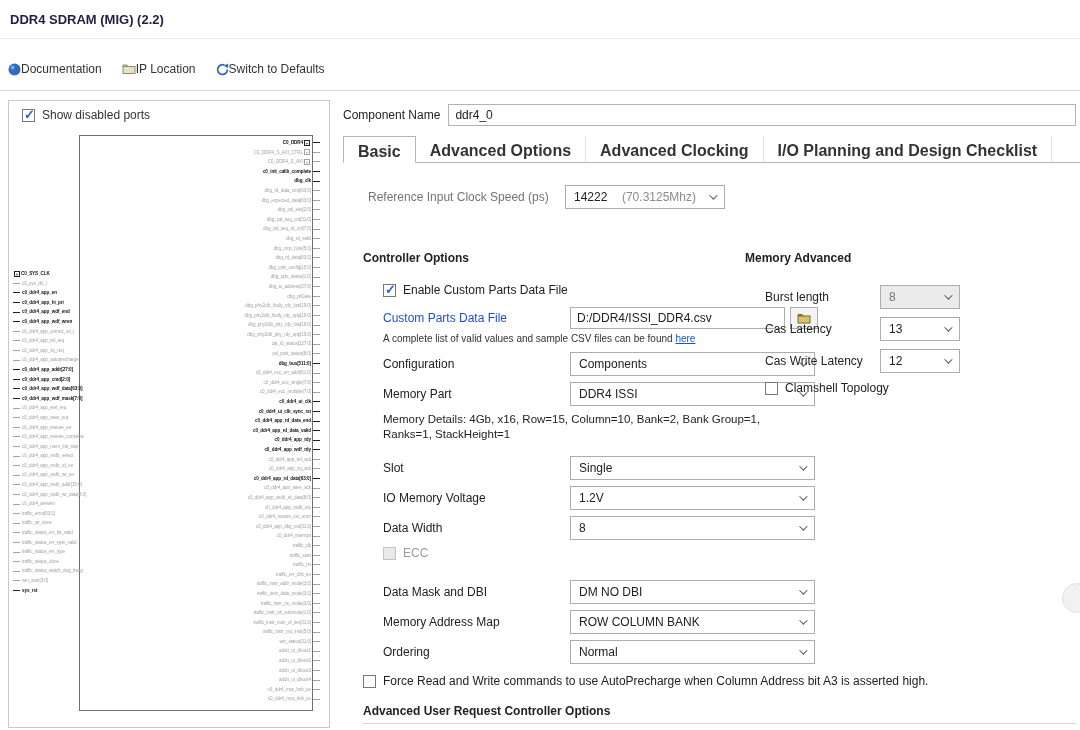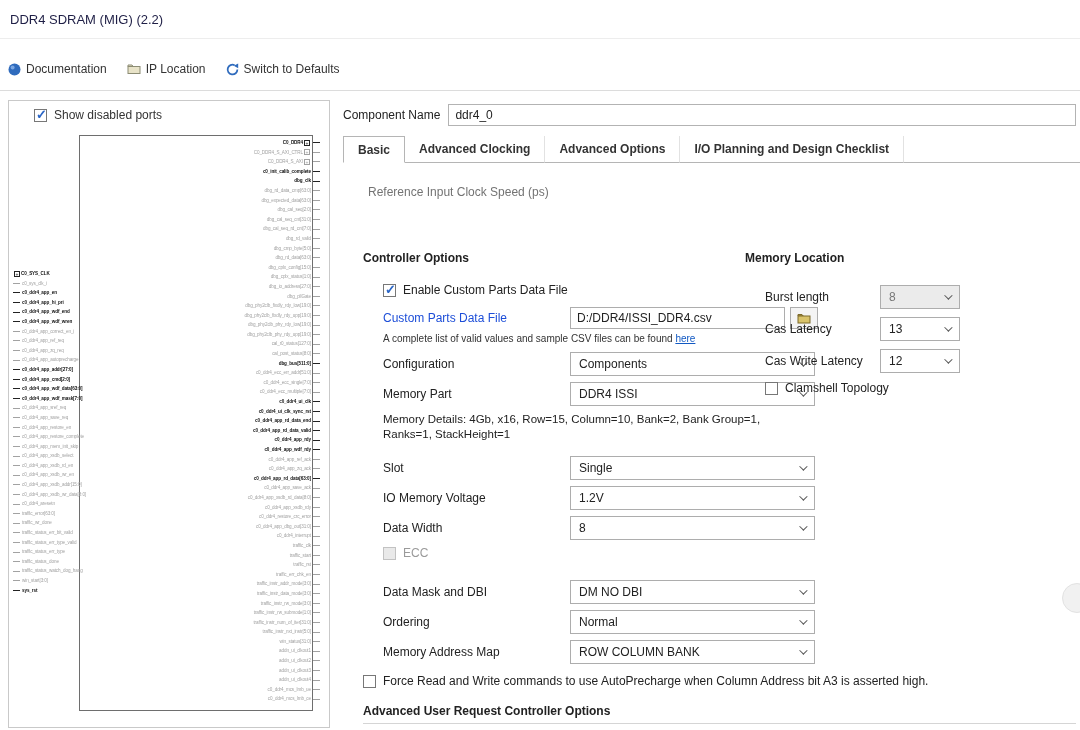--- a/index.html
+++ b/index.html
@@ -3,52 +3,52 @@
 <meta charset="utf-8">
 <style>
   * { box-sizing: border-box; margin: 0; padding: 0; }
   html,body { width:1080px; height:730px; }
   body {
     font-family: "Liberation Sans", sans-serif;
     font-size: 12px; color:#333; background:#fff;
     position: relative; overflow: hidden;
   }
   
-  .titlebar { position:absolute; left:10px; top:12px; font-size:13px; font-weight:normal; color:#1f1f46; }
+  .titlebar { position:absolute; left:10px; top:12px; font-size:13px; font-weight:bold; color:#1f1f46; }
   .header-line { position:absolute; left:0; right:0; top:38px; border-top:1px solid #ededed; }
   .toolbar { position:absolute; left:8px; top:62px; display:flex; gap:20px; align-items:center; color:#333; }
-  .tool { display:flex; align-items:center; gap:5px; cursor:pointer; }
+  .tool { display:flex; align-items:center; cursor:pointer; }
   .toolbar-line { position:absolute; left:0; right:0; top:90px; border-top:1px solid #dcdcdc; }
   
   .left-panel { position:absolute; left:8px; top:100px; width:322px; bottom:2px; border:1px solid #c9c9c9; background:#fff; }
   .cbx-inline { display:flex; align-items:center; gap:7px; }
   .cb { width:13px; height:13px; border:1px solid #777; background:#fff; position:relative; flex:none; display:inline-block; }
   .cb.checked::after { content:"\2713"; position:absolute; left:1px; top:-3px; font-size:13px; font-weight:bold; color:#2b66c6; }
   .cb.disabled { background:#e9e9e9; border-color:#c2c2c2; }
-  .show-ports-row { position:absolute; left:25px; top:7px; }
+  .show-ports-row { position:absolute; left:13px; top:7px; }
   .symbol-area { position:absolute; left:0; top:28px; right:0; bottom:0; }
   .block-rect { position:absolute; left:70px; top:6px; width:234px; height:576px; border:1px solid #6e6e6e; background:#fff; }
   .ports-right { position:absolute; left:0; right:0; top:2px; }
   .ports-left  { position:absolute; right:calc(100% + 1px); width:66px; top:133px; }
   .port { display:flex; align-items:center; height:9.6px; font-size:4.6px; line-height:9.6px; letter-spacing:-0.1px; color:#222; white-space:nowrap; }
   .port.dim { color:#a2a2a2; }
   .port.bold .pname { font-weight:bold; color:#111; }
   .port .stub { display:inline-block; width:7px; height:1px; background:currentColor; flex:none; }
   .port.l .stub { margin-right:2px; }
   .port.r { justify-content:flex-end; padding-right:3px; }
   .port.r .stub { margin-left:2px; margin-right:-11px; }
   .ibox { display:none; width:6px; height:6px; border:1px solid currentColor; font-size:5px; line-height:4px; align-items:center; justify-content:center; margin:0 1px; flex:none; }
   .ibox::before { content:"+"; }
   .port.iface .ibox { display:flex; }
   
   .compname { position:absolute; left:343px; top:104px; right:4px; display:flex; align-items:center; gap:8px; }
   .compname .lbl { flex:none; color:#222; }
   .compname input { flex:1; height:22px; border:1px solid #b3b3b3; padding:0 6px; font-size:12px; font-family:inherit; color:#222; background:#fff; }
   .tabs { position:absolute; left:343px; top:136px; right:0; display:flex; align-items:stretch; height:27px; }
-  .tab { padding:6px 14px 0 14px; font-weight:bold; font-size:12px; color:#333; background:#fff; border-bottom:1px solid #b5b5b5; border-right:1px solid #e2e2e2; cursor:pointer; white-space:nowrap; }
+  .tab { padding:6px 14px 0 14px; font-weight:bold; font-size:16px; color:#333; background:#fff; border-bottom:1px solid #b5b5b5; border-right:1px solid #e2e2e2; cursor:pointer; white-space:nowrap; }
   .tab.selected { border:1px solid #b5b5b5; border-bottom-color:#fff; }
   .tabs::after { content:""; flex:1; border-bottom:1px solid #b5b5b5; }
   .content { position:absolute; left:340px; top:163px; right:0; bottom:0; background:#fff; }
   .ref-row { position:absolute; left:28px; top:22px; display:flex; align-items:center; }
   .ref-row .lbl { width:197px; flex:none; color:#737373; }
   .dd { width:245px; height:24px; border:1px solid #adadad; display:flex; align-items:center; background:#fff; cursor:pointer; }
   .dd-val { flex:1; padding:0 8px; font-size:12px; color:#222; white-space:nowrap; overflow:hidden; }
   .dd-hint { color:#8a8a8a; padding-right:4px; white-space:nowrap; }
   .chev-box { width:24px; height:100%; display:flex; align-items:center; justify-content:center; flex:none; }
   .chev { width:6px; height:6px; border-right:1.6px solid #555; border-bottom:1.6px solid #555; transform:rotate(45deg) translateY(-2px); }
@@ -695,36 +695,43 @@
   <input type="text" value="ddr4_0" style="">
 </div>
 
 <div class="tabs">
 
     <div class="tab selected">
       <span>Basic</span>
     </div>
 
     <div class="tab">
+      <span>Advanced Options</span>
+    </div>
+
+    <div class="tab">
       <span>Advanced Clocking</span>
-    </div>
-
-    <div class="tab">
-      <span>Advanced Options</span>
     </div>
 
     <div class="tab">
       <span>I/O Planning and Design Checklist</span>
     </div>
   </div>
 
 <div class="content">
 
   <div class="ref-row">
     <span class="lbl">Reference Input Clock Speed (ps)</span>
+    <div class="dd ref">
+      <span class="dd-val">14222</span>
+      <span class="dd-hint">(70.3125Mhz)</span>
+      <span class="chev-box">
+          <span class="chev"></span>
+        </span>
+    </div>
   </div>
 
   <div class="controller">
     <div class="section-title">Controller Options</div>
 
     <label class="cbx-row">
       <span class="cb checked"></span>
       <span>Enable Custom Parts Data File</span>
     </label>
 
@@ -812,52 +819,52 @@
           <span class="dd-lbl">Data Mask and DBI</span>
           <div class="dd">
             <span class="dd-val">DM NO DBI</span>
             <span class="chev-box">
               <span class="chev"></span>
             </span>
           </div>
         </div>
 
         <div class="dd-row">
+          <span class="dd-lbl">Memory Address Map</span>
+          <div class="dd">
+            <span class="dd-val">ROW COLUMN BANK</span>
+            <span class="chev-box">
+              <span class="chev"></span>
+            </span>
+          </div>
+        </div>
+
+        <div class="dd-row">
           <span class="dd-lbl">Ordering</span>
           <div class="dd">
             <span class="dd-val">Normal</span>
-            <span class="chev-box">
-              <span class="chev"></span>
-            </span>
-          </div>
-        </div>
-
-        <div class="dd-row">
-          <span class="dd-lbl">Memory Address Map</span>
-          <div class="dd">
-            <span class="dd-val">ROW COLUMN BANK</span>
             <span class="chev-box">
               <span class="chev"></span>
             </span>
           </div>
         </div>
       </div>
 
     <label class="cbx-row no-indent force-row">
       <span class="cb"></span>
       <span>Force Read and Write commands to use AutoPrecharge when Column Address bit A3 is asserted high.</span>
     </label>
 
     <div class="section-title adv-title">Advanced User Request Controller Options</div>
   </div>
 
   <div class="section-rule"></div>
 
   <div class="memopts">
-    <div class="section-title">Memory Location</div>
+    <div class="section-title">Memory Advanced</div>
 
     <div>
 
         <div class="mo-row">
           <span class="dd-lbl">Burst length</span>
           <div class="dd narrow disabled">
             <span class="dd-val">8</span>
             <span class="chev-box">
               <span class="chev"></span>
             </span>

